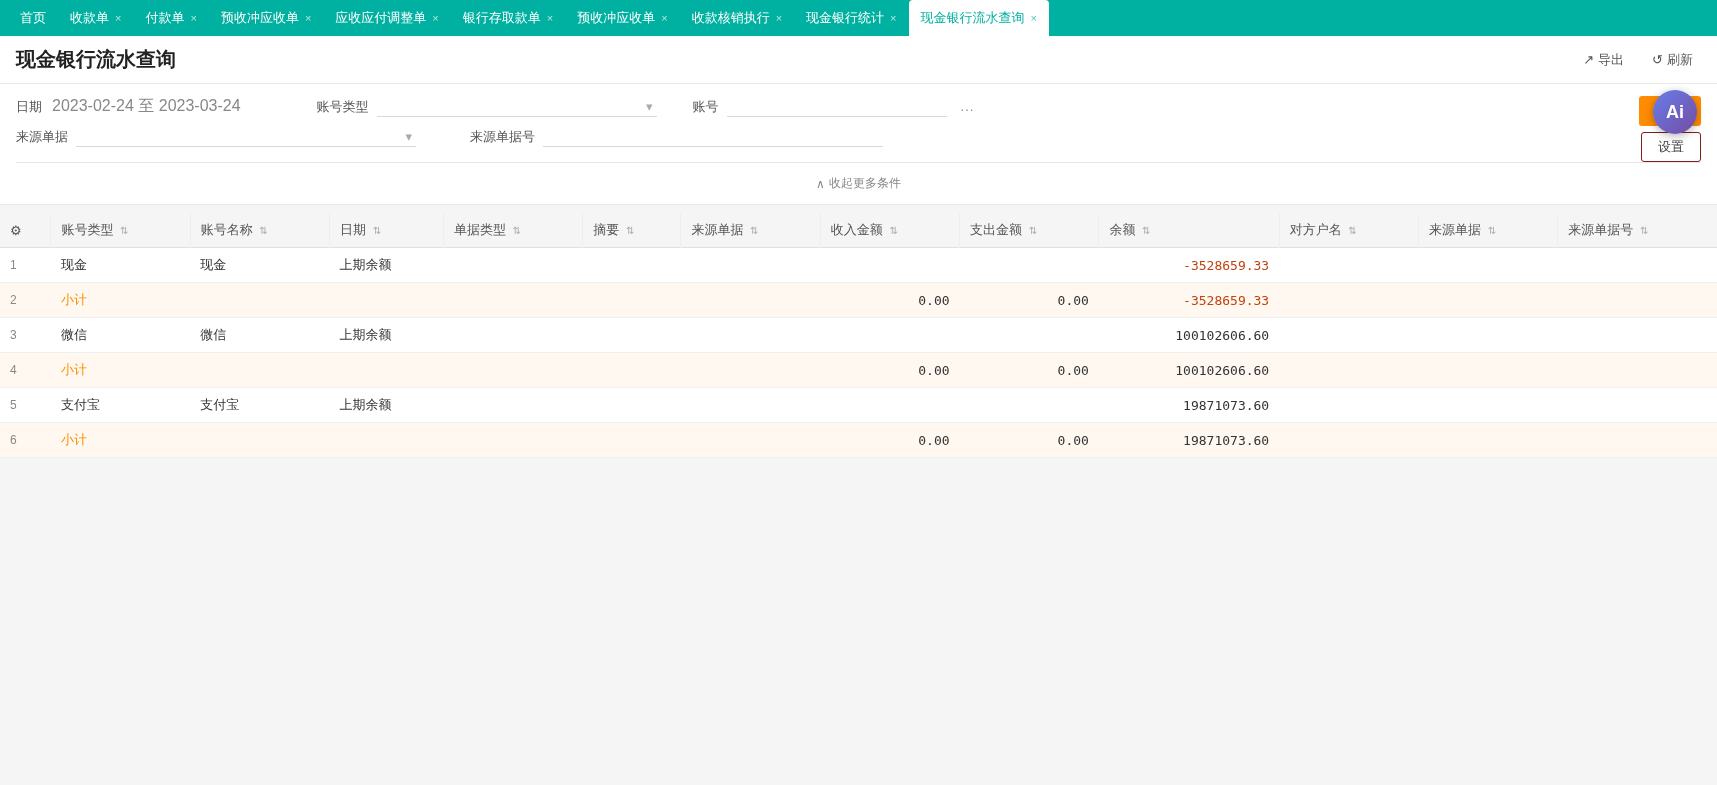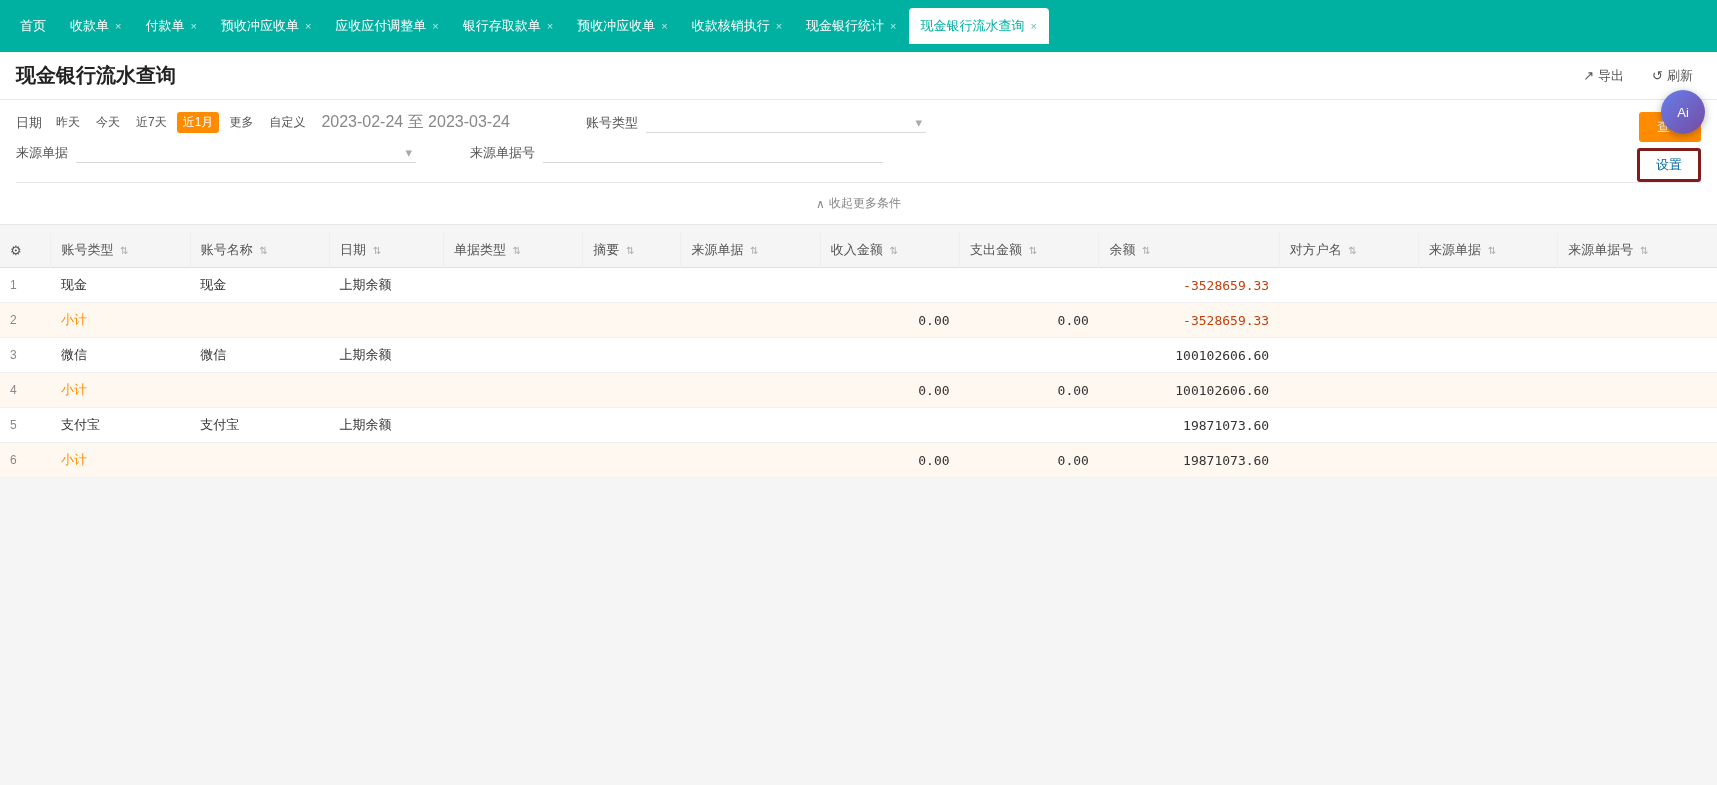--- a/index.html
+++ b/index.html
@@ -3,21 +3,21 @@
   <meta charset="utf-8">
   <style>
     * { box-sizing: border-box; margin: 0; padding: 0; font-family: 'Microsoft YaHei', Arial, sans-serif; }
     body { background: #f5f5f5; font-size: 13px; color: #333; }
 
     
     .top-nav {
       background: #00b0a0;
       display: flex;
       align-items: center;
-      height: 52px;
+      height: 36px;
       padding: 0 8px;
       gap: 0;
       overflow: hidden;
     }
     .nav-item {
       color: #fff;
       padding: 0 12px;
       height: 36px;
       display: flex;
       align-items: center;
@@ -149,22 +149,22 @@
       background: #ff8c00;
       color: #fff;
       border: none;
       padding: 6px 18px;
       border-radius: 3px;
       cursor: pointer;
       font-size: 13px;
     }
     .settings-btn {
       background: #fff;
-      color: #0369a1;
-      border: 3px solid #7f1d1d;
+      color: #404040;
+      border: 1px solid #7f1d1d;
       padding: 5px 16px;
       border-radius: 3px;
       cursor: pointer;
       font-size: 13px;
     }
 
     .btn-group-right {
       margin-left: auto;
       display: flex;
       flex-direction: column;
@@ -248,32 +248,32 @@
       font-family: monospace;
     }
     .row-num {
       color: #888;
       font-size: 12px;
     }
 
     
     .ai-badge {
       position: fixed;
-      right: 12px;
+      right: 20px;
       top: 90px;
       background: linear-gradient(135deg, #667eea, #764ba2);
       color: #fff;
       border-radius: 50%;
       width: 44px;
       height: 44px;
       display: flex;
       align-items: center;
       justify-content: center;
-      font-size: 13px;
-      font-weight: normal;
+      font-size: 18px;
+      font-weight: bold;
       cursor: pointer;
       box-shadow: 0 2px 8px rgba(0,0,0,0.3);
     }
   </style>
 </head>
 <body>
 
 <nav class="top-nav">
   <div class="nav-item">
     <span>首页</span>
@@ -330,39 +330,36 @@
   </div>
 </div>
 
 <div class="filter-area">
   <div style="display:flex; align-items:flex-start; gap:20px;">
     <div style="flex:1;">
       <div class="filter-row">
 
         <div class="filter-group">
           <span class="filter-label">日期</span>
-          <div class="date-shortcuts">
-            <button class="date-btn">昨天</button>
-            <button class="date-btn">今天</button>
-            <button class="date-btn">近7天</button>
-            <button class="date-btn active">近1月</button>
-            <button class="date-btn">更多</button>
-            <button class="date-btn">自定义</button>
-          </div>
           <span class="date-range">2023-02-24 至 2023-03-24</span>
         </div>
 
         <div class="filter-group" style="margin-left:60px;">
           <span class="filter-label">账号类型</span>
           <div class="filter-select" style="min-width:280px;">
             <span class="filter-select-text"></span>
             <span style="color:#aaa;">▾</span>
           </div>
         </div>
 
+        <div class="filter-group" style="margin-left:20px;">
+          <span class="filter-label">账号</span>
+          <input class="filter-input" style="min-width: 220px;">
+          <span class="filter-dots">...</span>
+        </div>
       </div>
 
       <div class="filter-second-row">
 
         <div class="filter-group">
           <span class="filter-label">来源单据</span>
           <div class="filter-select" style="min-width:340px;">
             <span class="filter-select-text"></span>
             <span style="color:#aaa;">▾</span>
           </div>

